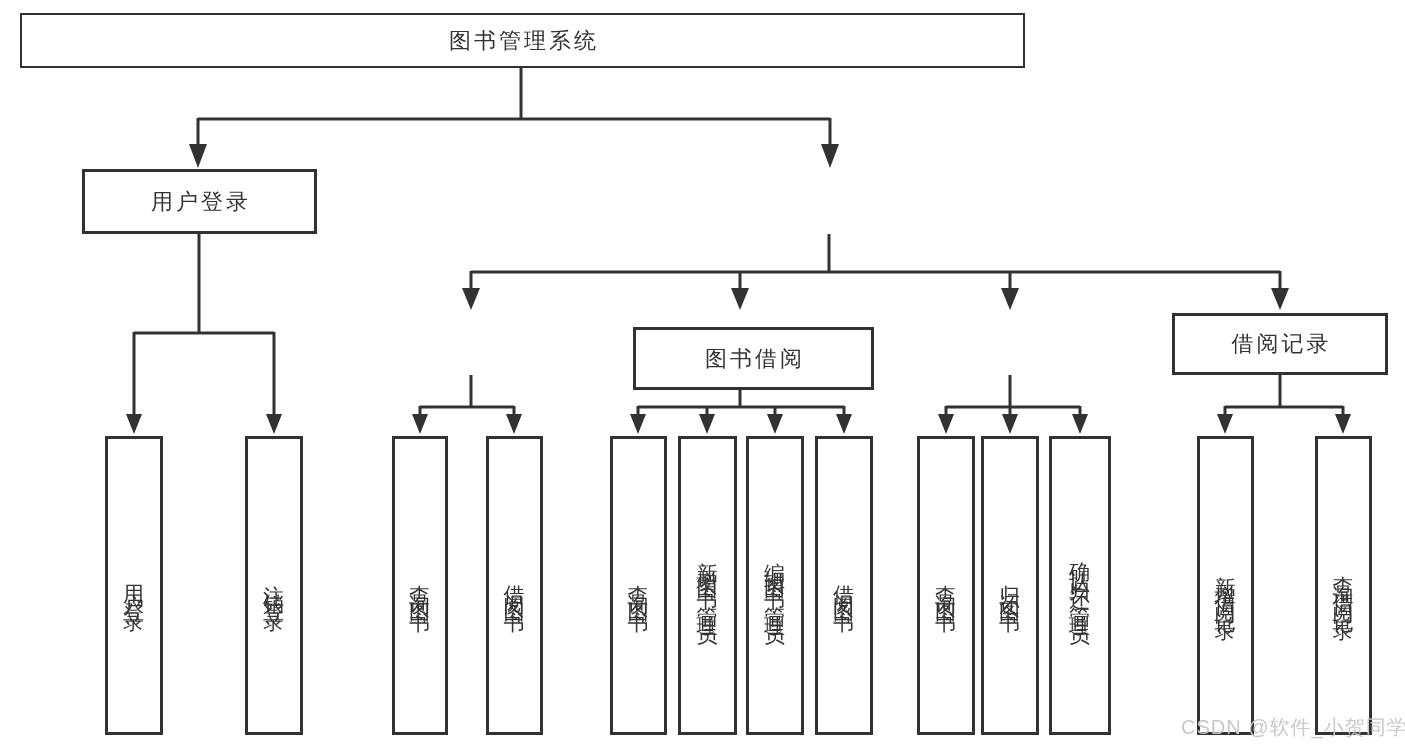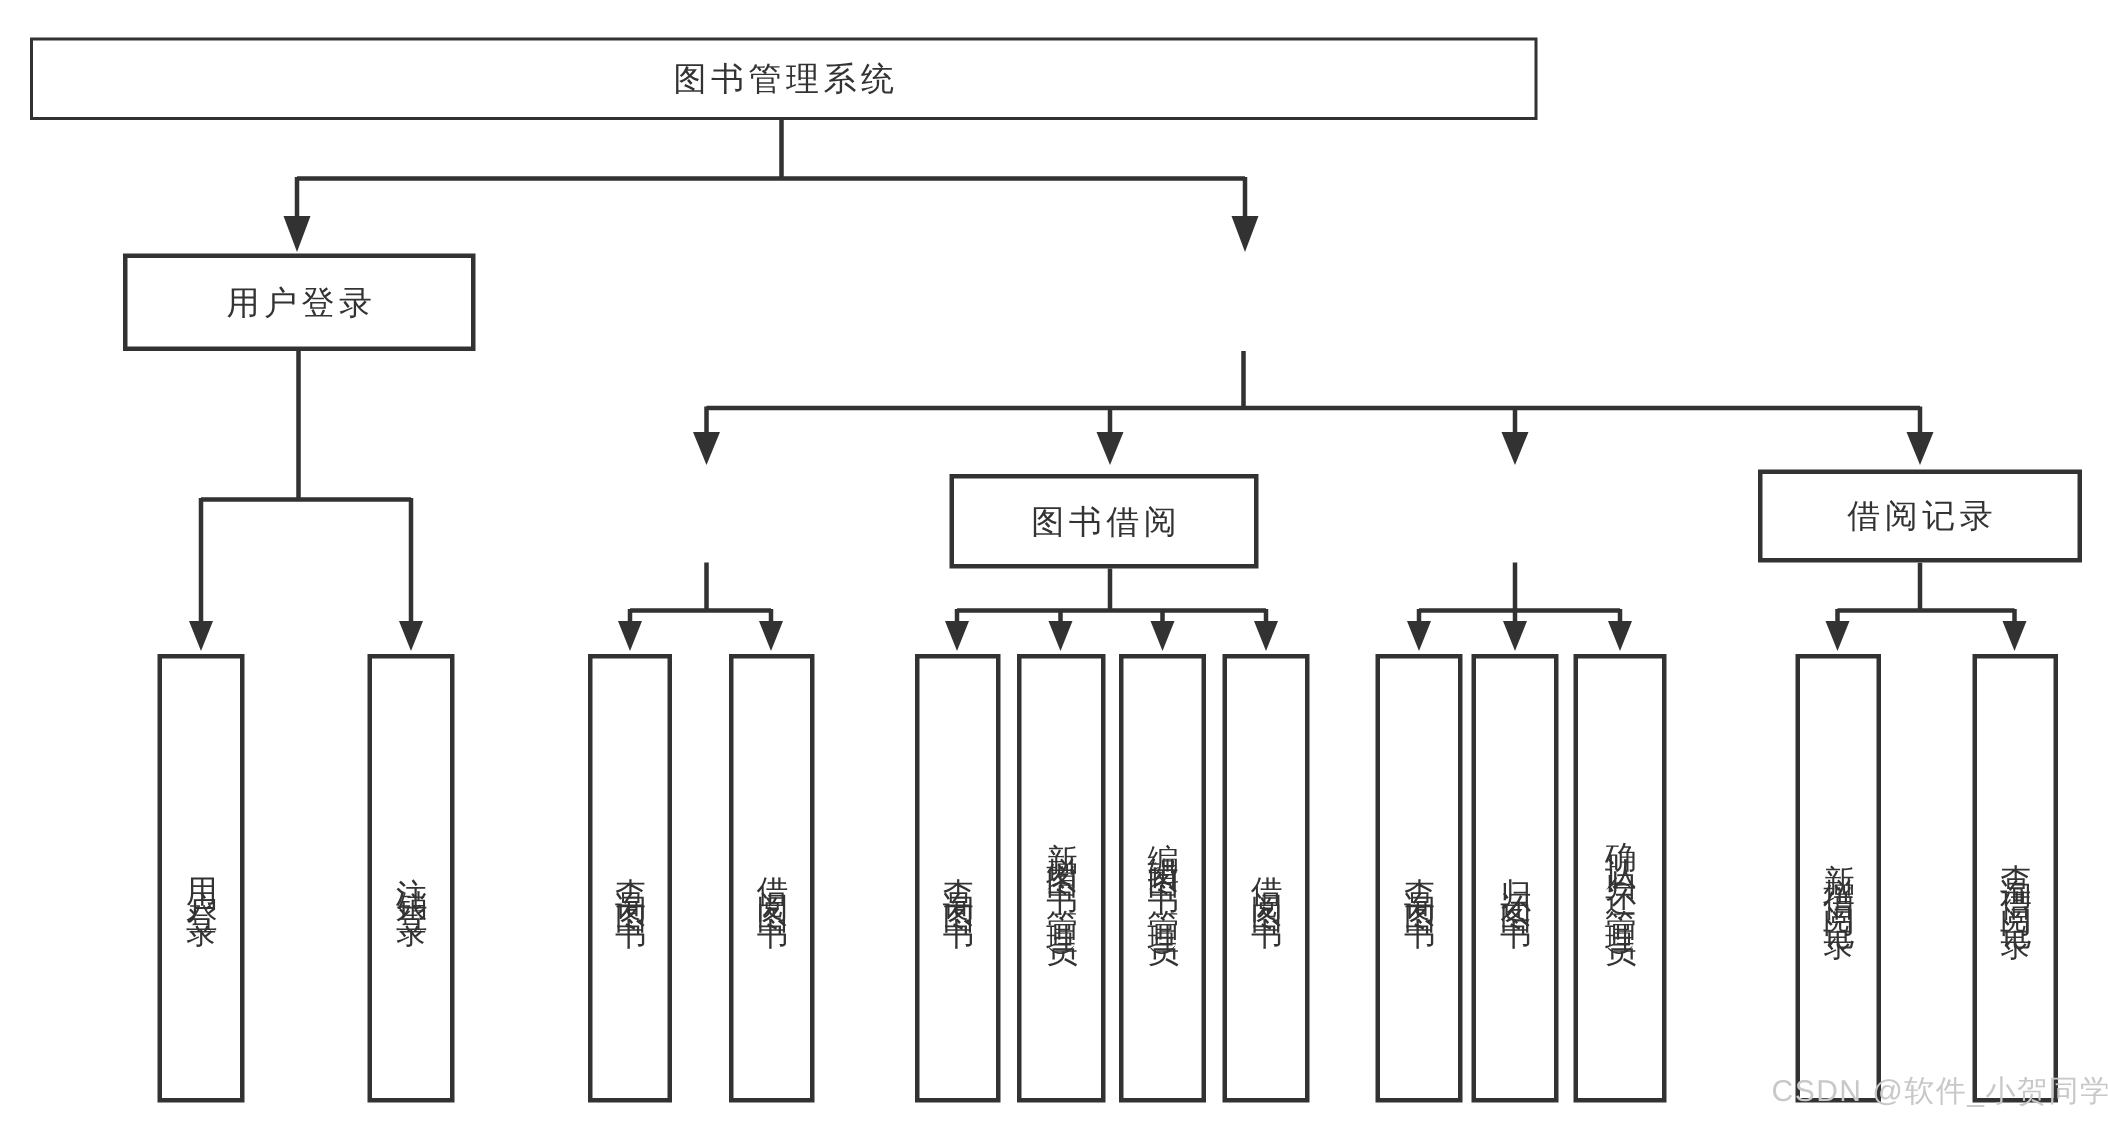--- a/index.html
+++ b/index.html
@@ -36,21 +36,21 @@
     justify-content:center;
     z-index:2;
   }
   .hbox span{
     font-size:22px;
     letter-spacing:3px;
     text-indent:3px;
     color:var(--text);
     white-space:nowrap;
   }
-  .root{border-width:2px;margin-top:12px;}
+  .root{border-width:2px;}
   .vbox span{
     writing-mode:vertical-rl;
     text-orientation:mixed;
     font-size:21px;
     letter-spacing:9px;
     color:var(--text);
     line-height:1;
   }
   .watermark{
     position:absolute;
@@ -109,21 +109,21 @@
   </svg>
 
   <div class="hbox root" style="left:20px;top:13px;width:1005px;height:55px">
     <span>图书管理系统</span>
   </div>
 
   <div class="hbox" style="left:82px;top:169px;width:235px;height:65px">
     <span>用户登录</span>
   </div>
 
-  <div class="hbox" style="left:633px;top:316px;width:206px;height:63px">
+  <div class="hbox" style="left:633px;top:327px;width:241px;height:63px">
     <span>图书借阅</span>
   </div>
   <div class="hbox" style="left:1172px;top:313px;width:216px;height:62px">
     <span>借阅记录</span>
   </div>
 
   <div class="vbox" style="left:105px;top:436px;width:58px;height:299px">
     <span>用户登录</span>
   </div>
   <div class="vbox" style="left:245px;top:436px;width:58px;height:299px">

